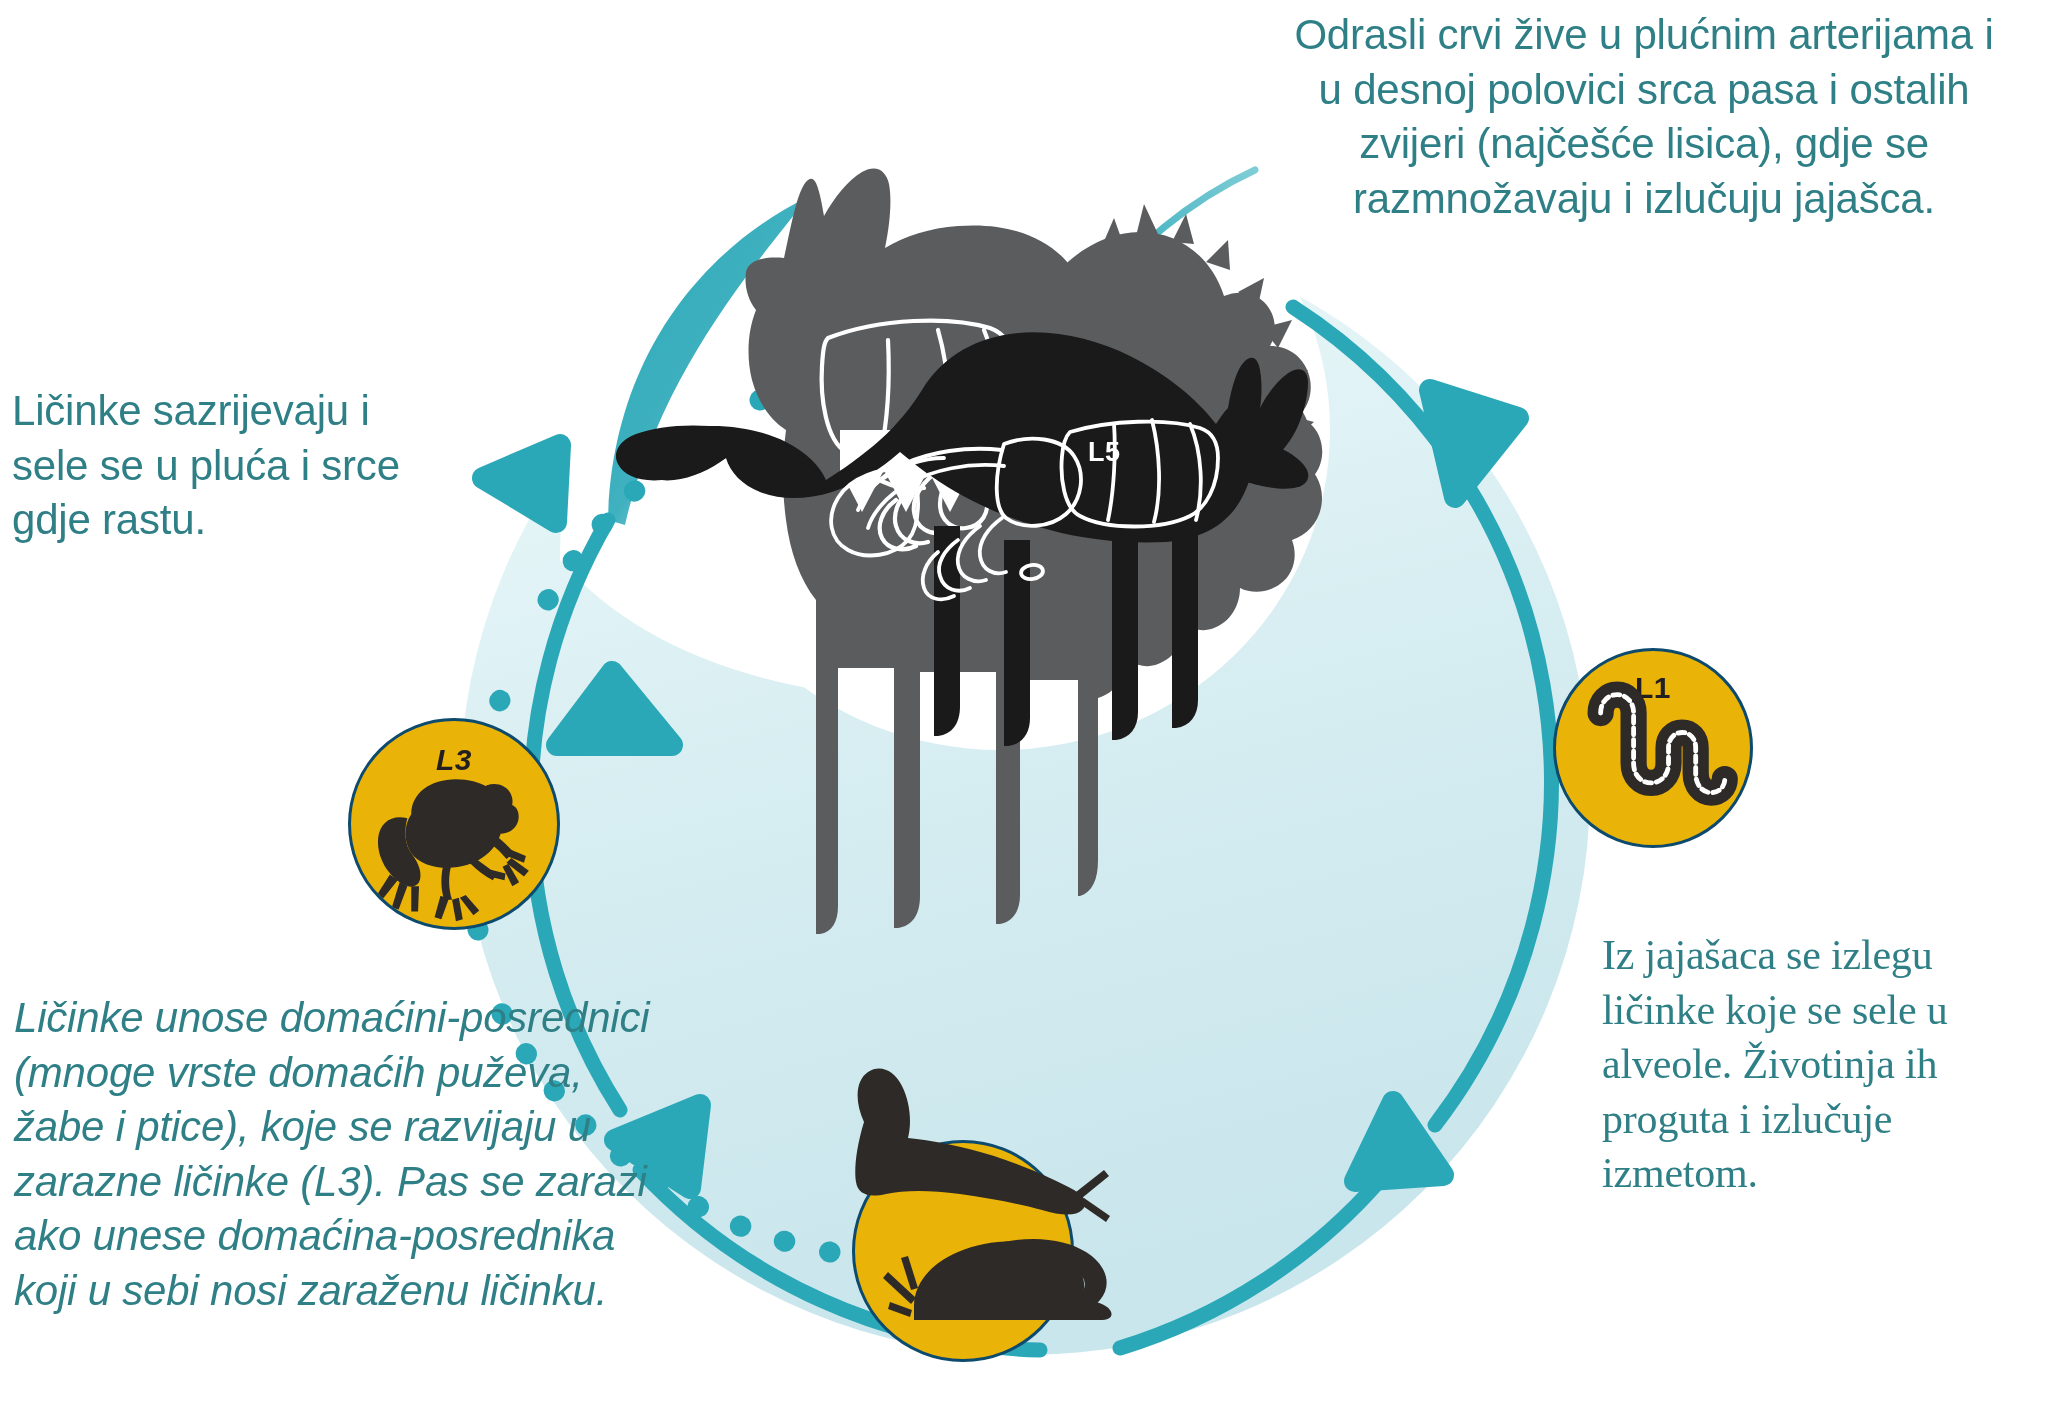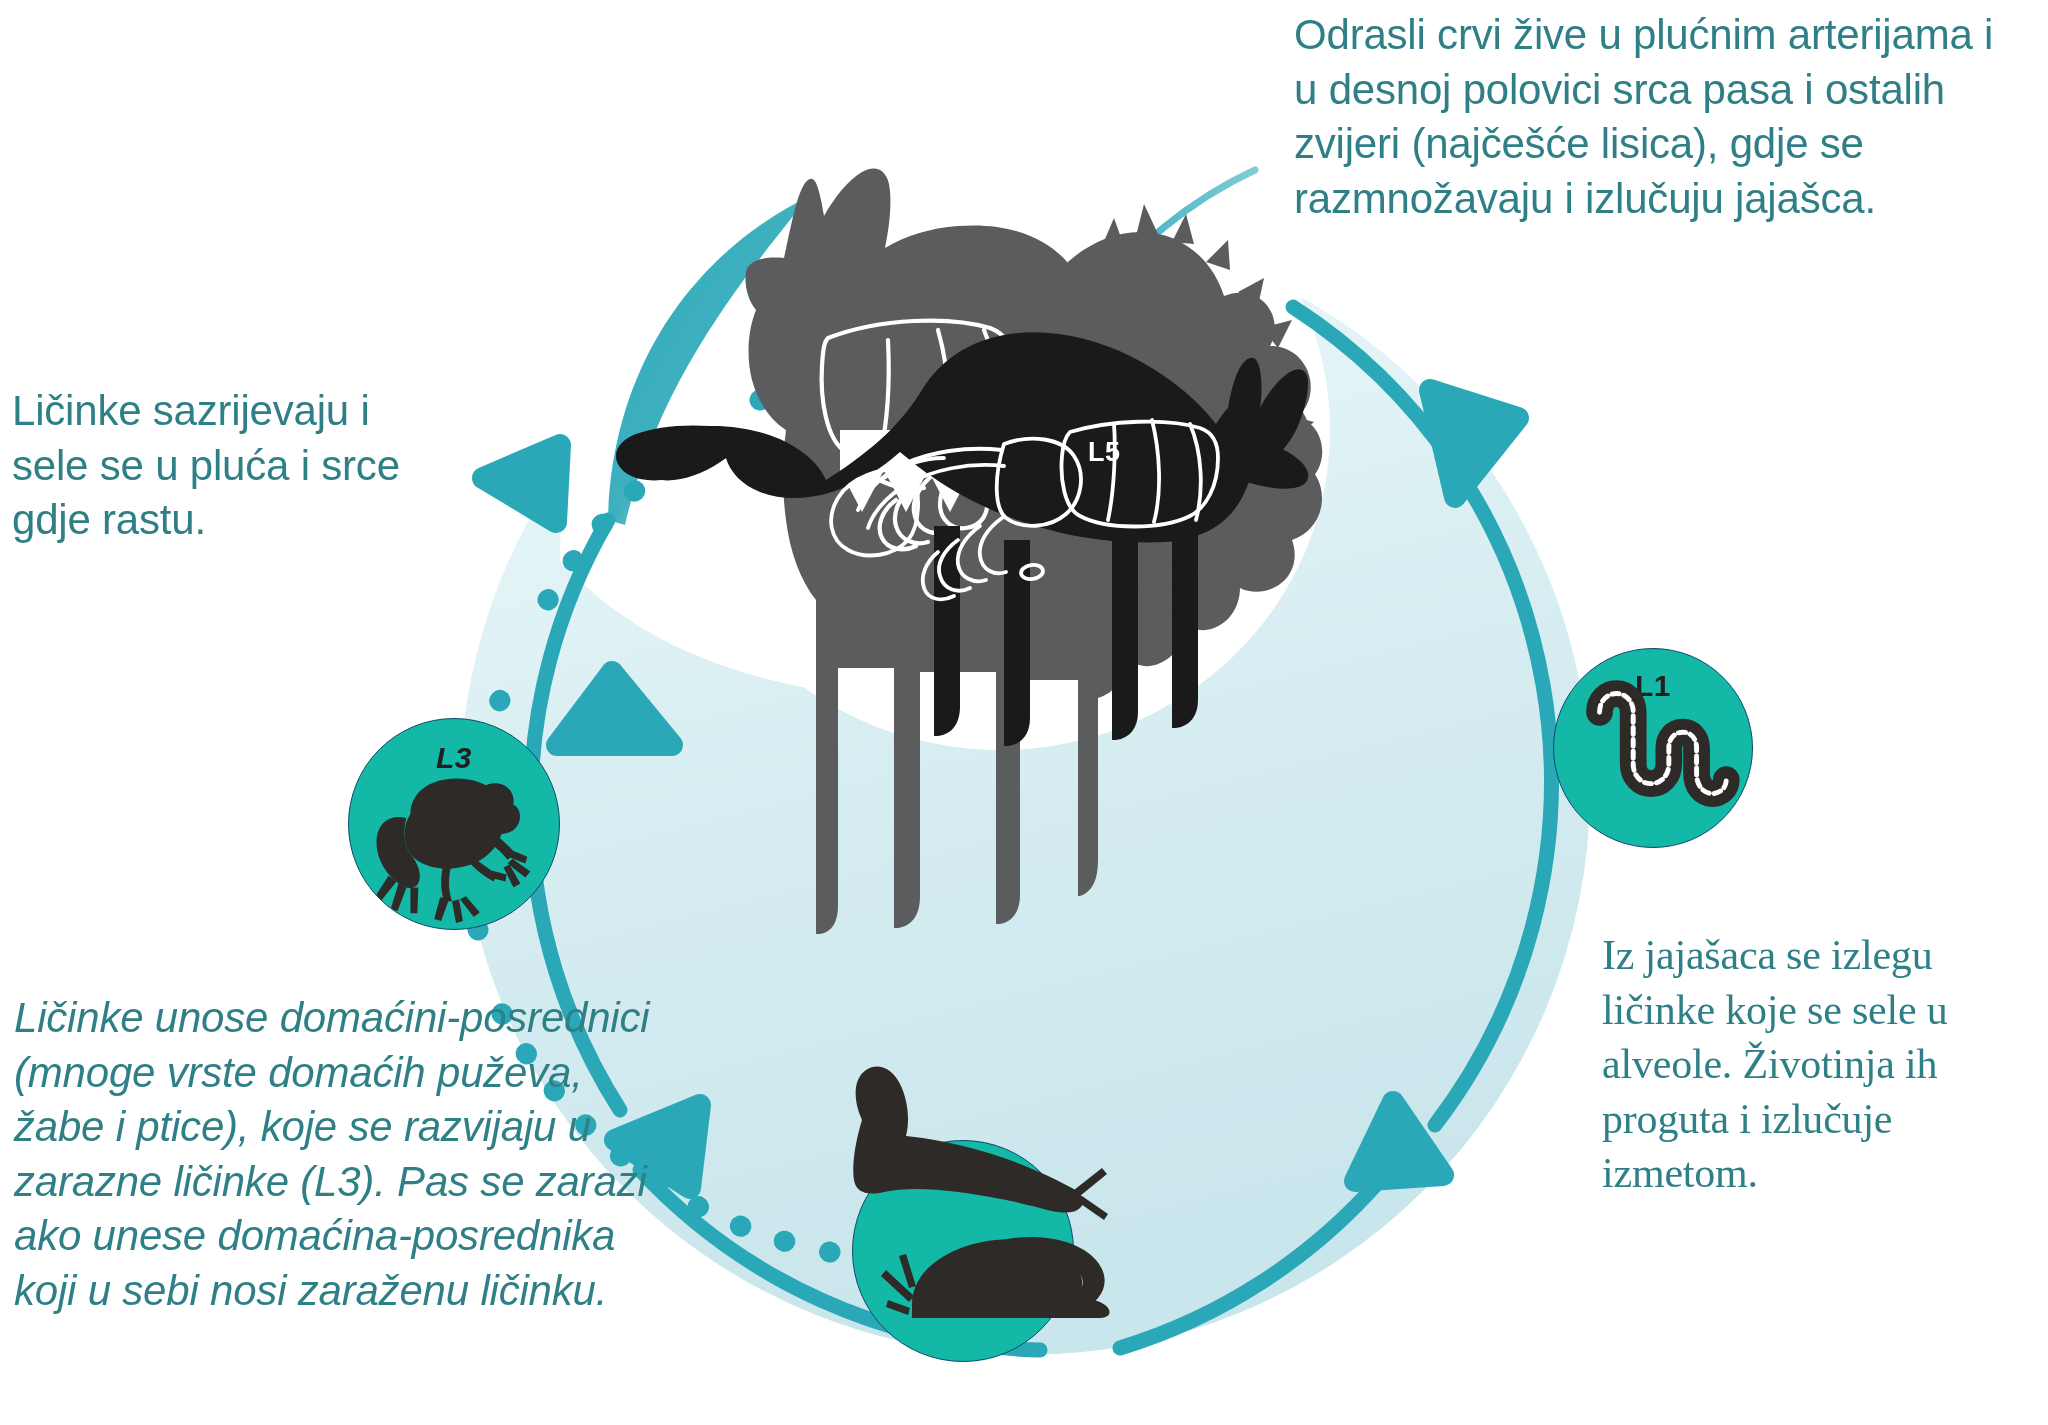--- a/index.html
+++ b/index.html
@@ -38,20 +38,21 @@
     font-size: 42px;
     line-height: 1.30;
     letter-spacing: -0.2px;
     white-space: pre-line;
   }
 
   #caption-adult-worms {
     left: 1294px;
     top: 8px;
     width: 700px;
+    text-align: center;
   }
   #caption-larvae-mature {
     left: 12px;
     top: 384px;
     width: 430px;
   }
   #caption-intermediate-hosts {
     left: 14px;
     top: 991px;
     width: 640px;
@@ -61,22 +62,22 @@
     left: 1602px;
     top: 928px;
     width: 430px;
     font-family: Liberation Serif, serif;
   }
 
   
   .badge {
     position: absolute;
     border-radius: 50%;
-    background: #14b8a6;
-    border: 1px solid #0c4a6e;
+    background: #eab308;
+    border: 3px solid #0c4a6e;
     box-sizing: border-box;
     overflow: hidden;
   }
   .badge-label {
     position: absolute;
     left: 0;
     width: 100%;
     text-align: center;
     font-family: "Liberation Sans", sans-serif;
     font-weight: bold;

